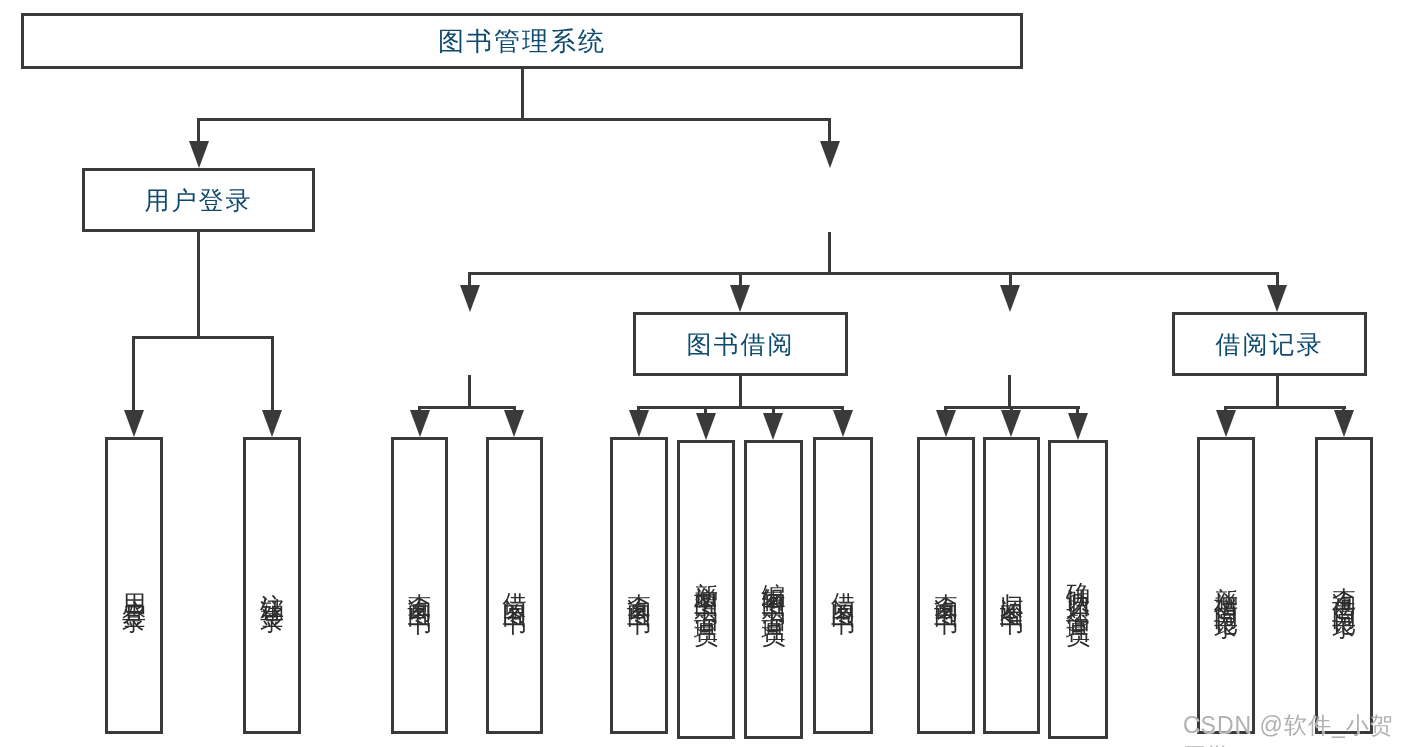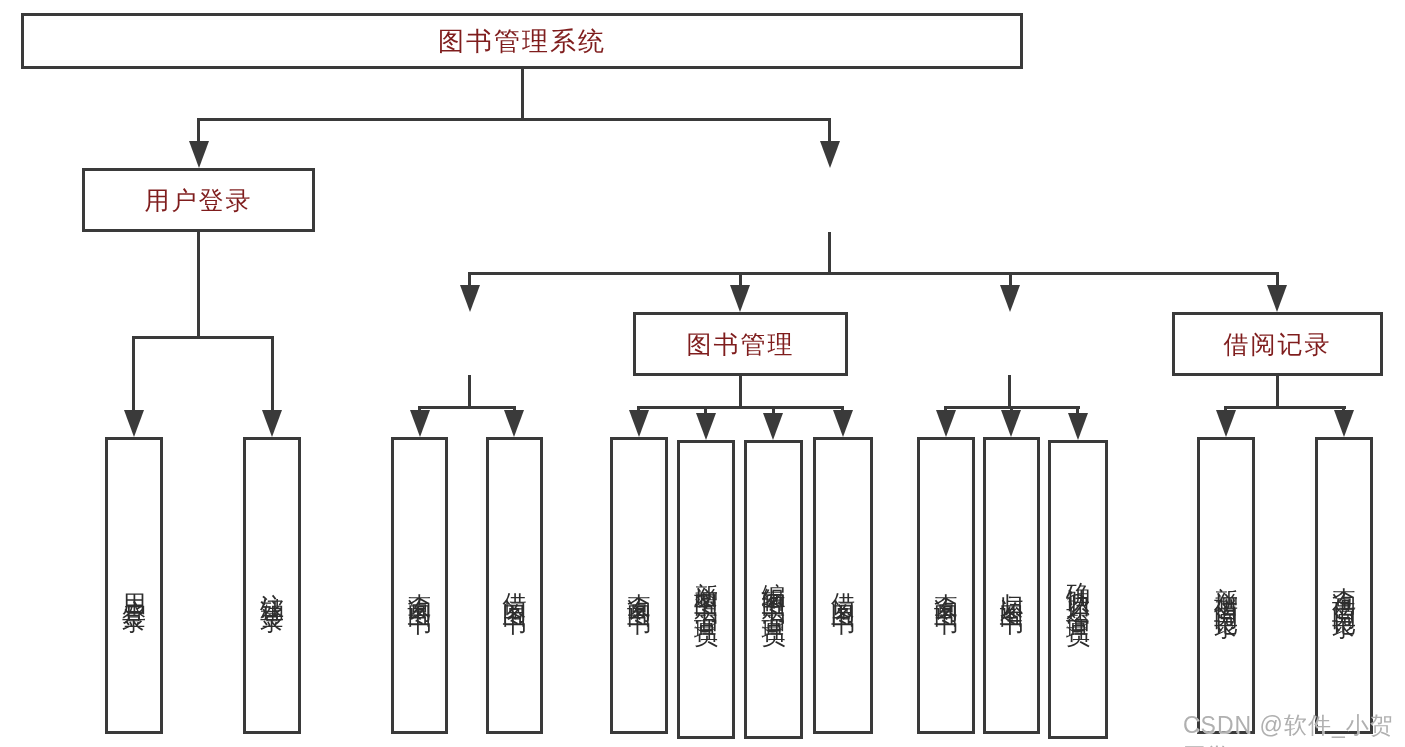--- a/index.html
+++ b/index.html
@@ -3,21 +3,21 @@
 <meta charset="utf-8">
 <style>
   html,body { margin:0; padding:0; background:#ffffff; }
   #canvas {
     position:relative; width:1405px; height:747px; background:#ffffff;
     font-family:"Liberation Sans","DejaVu Sans",sans-serif; overflow:hidden;
   }
   .node {
     position:absolute; box-sizing:border-box; border:3px solid #3a3a3a;
     background:#ffffff; display:flex; align-items:center; justify-content:center;
-    color:#7f1d1d; font-size:25px; letter-spacing:2px;
+    color:#0c4a6e; font-size:25px; letter-spacing:2px;
   }
   .node.root { font-size:26px; }
   .vnode {
     position:absolute; box-sizing:border-box; border:3px solid #3a3a3a;
     background:#ffffff; display:flex; align-items:center; justify-content:center;
     color:#2d2d2d; font-size:24px; top:437px; height:297px; width:58px;
   }
   .vnode span {
     writing-mode:vertical-rl; text-orientation:mixed; letter-spacing:6px;
     line-height:1; white-space:nowrap;
@@ -115,23 +115,23 @@
 
   <div class="node root" style="left:21px; top:13px; width:1002px; height:56px;">
     <span>图书管理系统</span>
   </div>
 
   <div class="node" style="left:82px; top:168px; width:233px; height:64px;">
     <span>用户登录</span>
   </div>
 
   <div class="node" style="left:633px; top:312px; width:215px; height:64px;">
-    <span>图书管理</span>
+    <span>图书借阅</span>
   </div>
-  <div class="node" style="left:1172px; top:312px; width:211px; height:64px;">
+  <div class="node" style="left:1172px; top:312px; width:195px; height:64px;">
     <span>借阅记录</span>
   </div>
 
   <div class="vnode" style="left:105px;">
     <span>用户登录</span>
   </div>
   <div class="vnode" style="left:243px;">
     <span>注销登录</span>
   </div>
 

